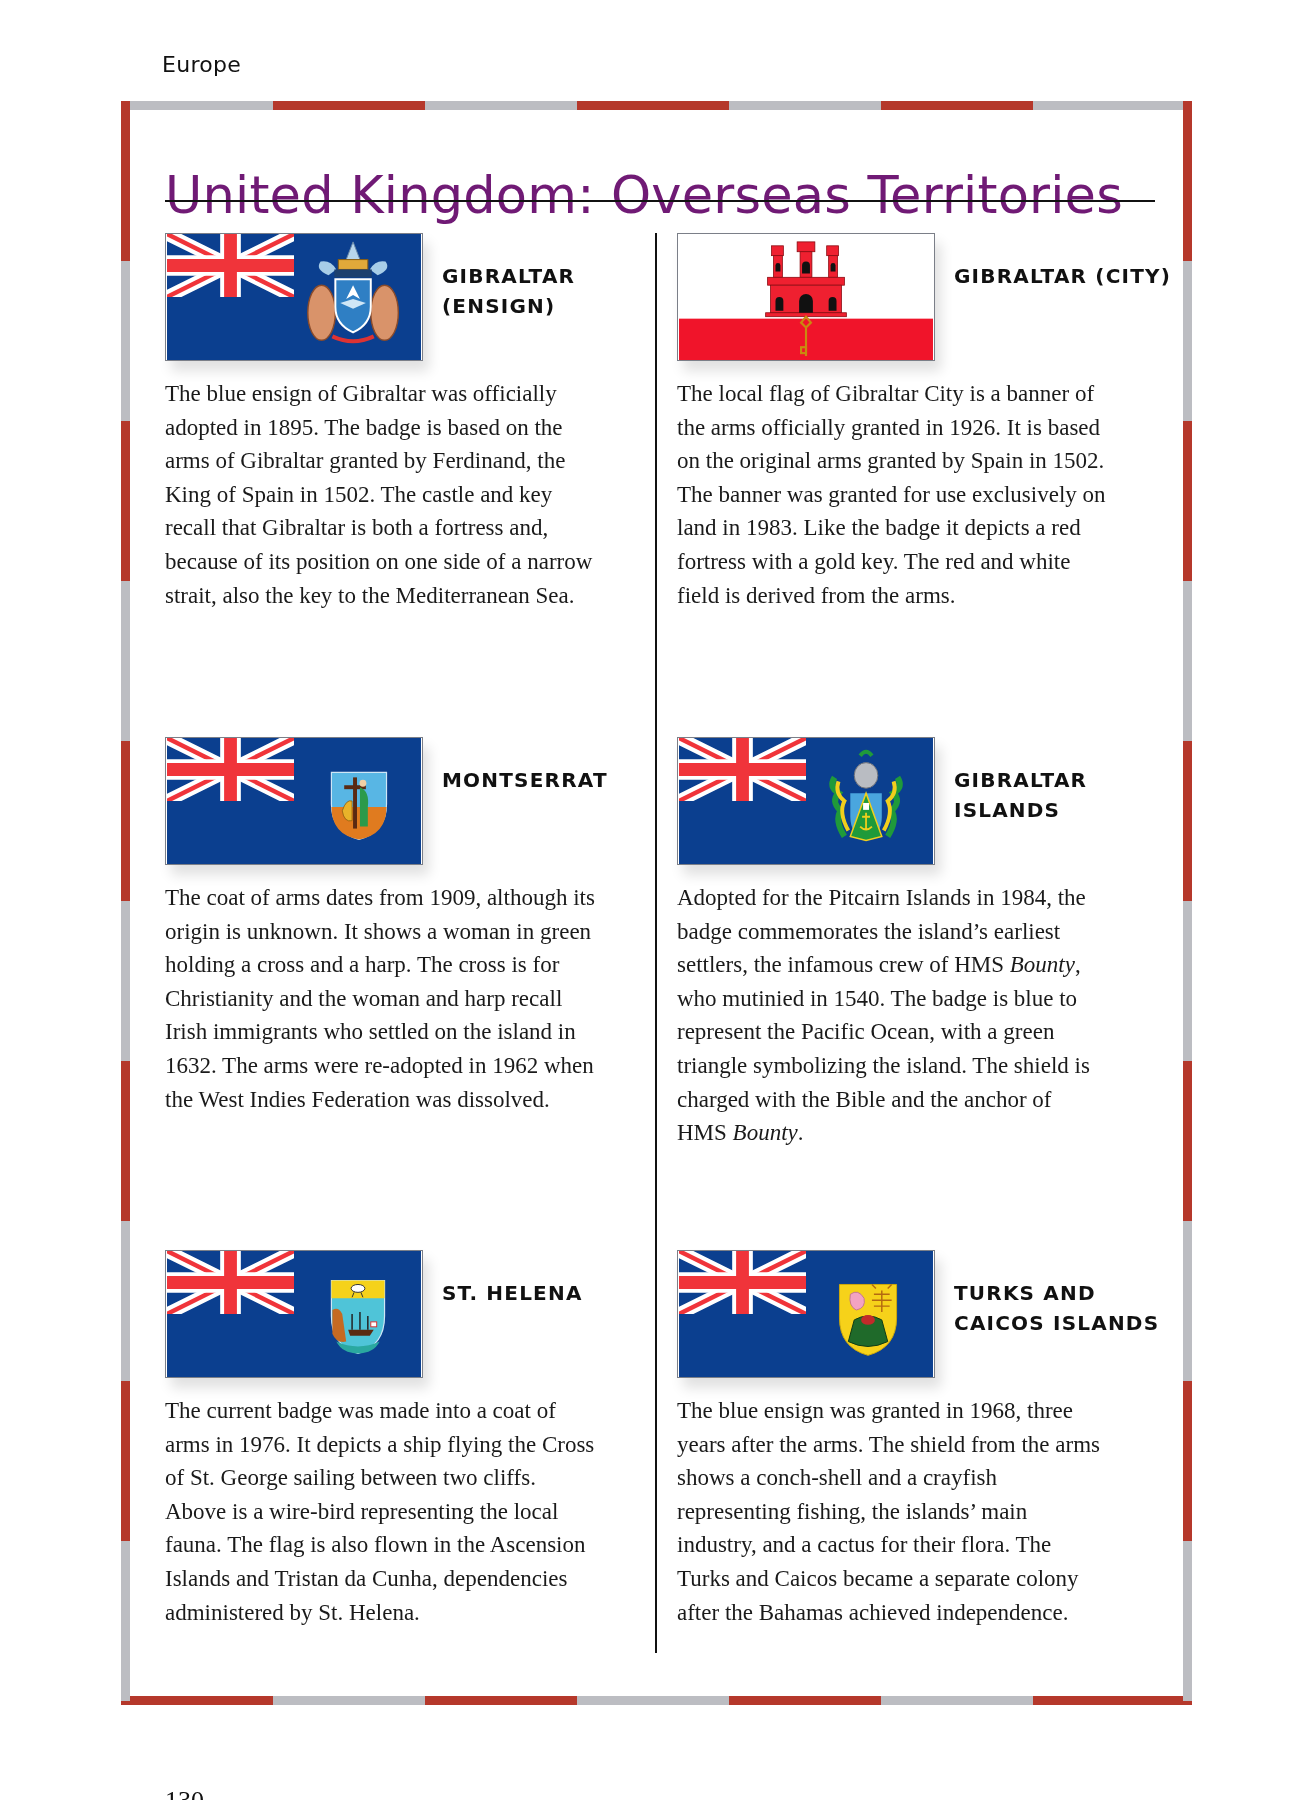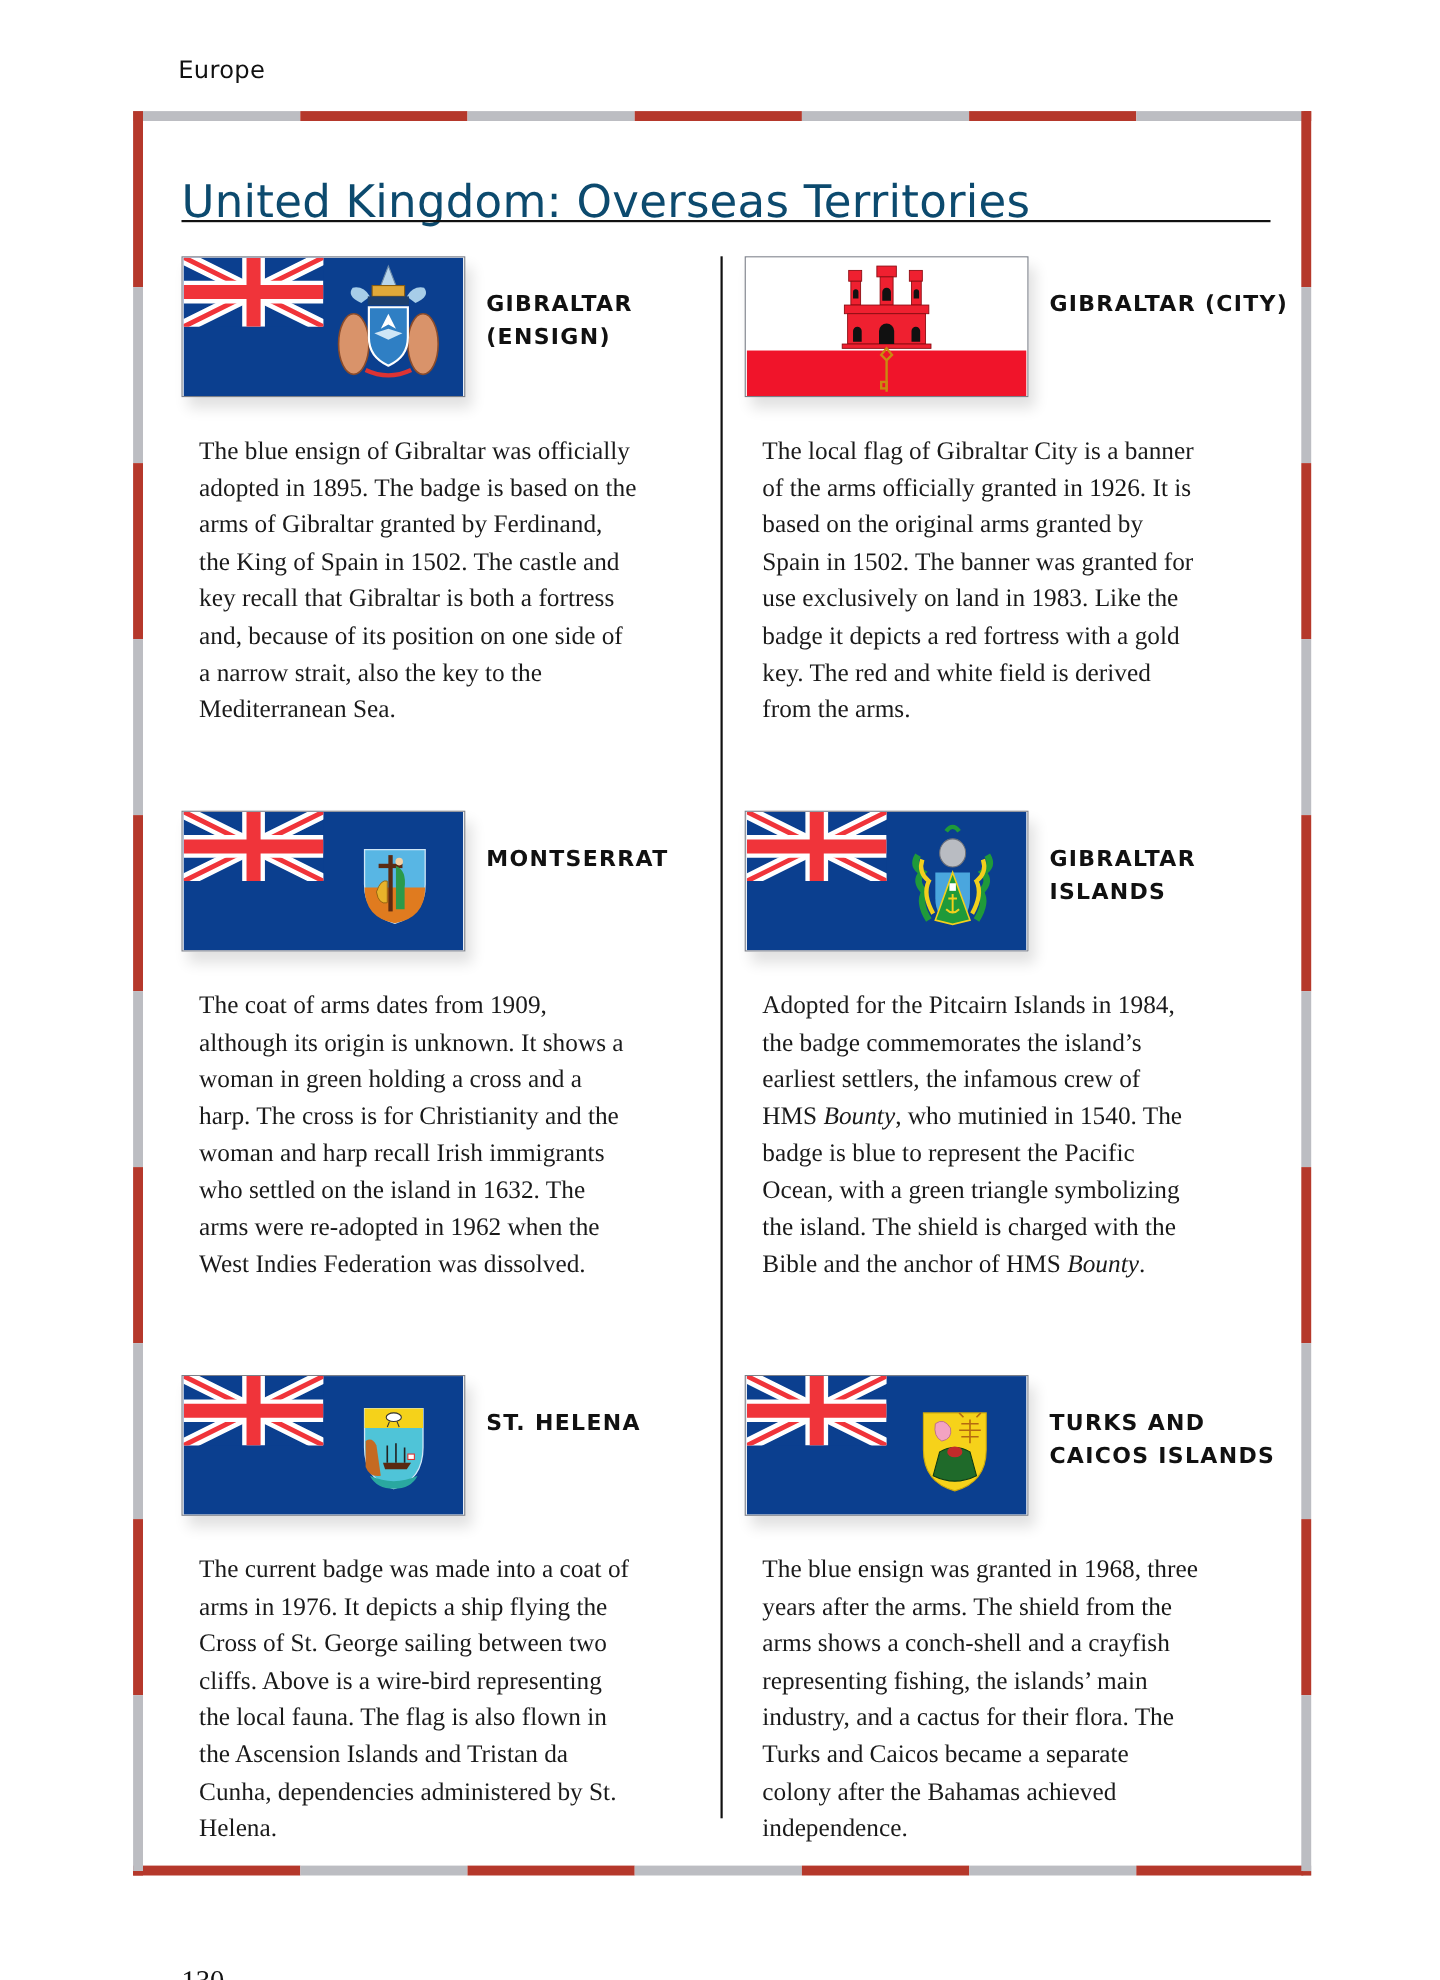--- a/index.html
+++ b/index.html
@@ -10,30 +10,30 @@
   .frame { position:absolute; left:121px; top:101px; width:1071px; height:1604px; }
   .frame .edge { position:absolute; }
   .edge-top, .edge-bottom { left:0; width:1071px; height:9px; }
   .edge-top { top:0; }
   .edge-bottom { bottom:0; }
   .edge-left, .edge-right { top:0; height:1604px; width:9px; }
   .edge-left { left:0; }
   .edge-right { right:0; }
   .seg { position:absolute; }
 
-  .page-title { position:absolute; left:165px; top:132px; font-family:"DejaVu Sans", sans-serif; font-size:41px; font-weight:400; color:#0c4a6e; letter-spacing:0.2px; white-space:nowrap; }
+  .page-title { position:absolute; left:165px; top:132px; font-family:"DejaVu Sans", sans-serif; font-size:51px; font-weight:400; color:#701a75; letter-spacing:0.2px; white-space:nowrap; }
   .title-rule { position:absolute; left:165px; top:200px; width:990px; height:1.5px; background:#111; }
   .col-divider { position:absolute; left:655px; top:233px; width:2px; height:1420px; background:#111; }
 
   .entry { position:absolute; width:440px; }
   .flag-wrap { position:absolute; left:0; top:0; width:258px; height:128px; box-shadow: 6px 10px 12px rgba(0,0,0,0.12); border:1px solid #7b7f88; box-sizing:border-box; overflow:hidden; }
   .flag-wrap svg { display:block; width:100%; height:100%; }
   .entry-name { position:absolute; left:277px; top:28px; font-family:"DejaVu Sans", sans-serif; font-size:20px; font-weight:700; letter-spacing:1.2px; color:#111; line-height:30px; white-space:pre-line; width:200px; }
   .entry-body { position:absolute; left:0; top:144px; width:430px; font-family:"Liberation Serif", serif; font-size:23px; line-height:33.6px; color:#1a1a1a; }
-  .entry-body p { margin:16px; }
+  .entry-body p { margin:0; }
   .entry-body em { font-style:italic;text-align:right; }
 </style>
 </head>
 <body>
 
 <div class="section-label">Europe</div>
 
 <div class="frame">
   <div class="edge edge-top">
       <div class="seg" style="left: 0px; top: 0px; width: 152px; height: 100%; background: rgb(188, 189, 194);"></div>

